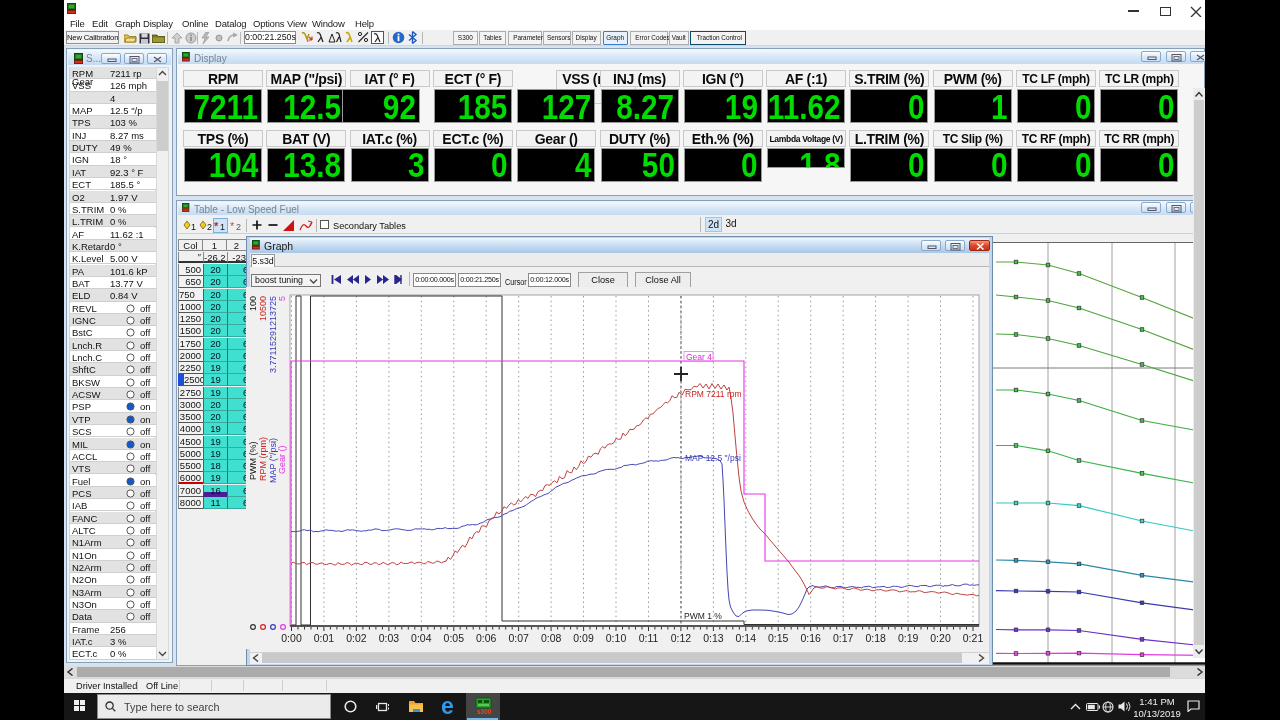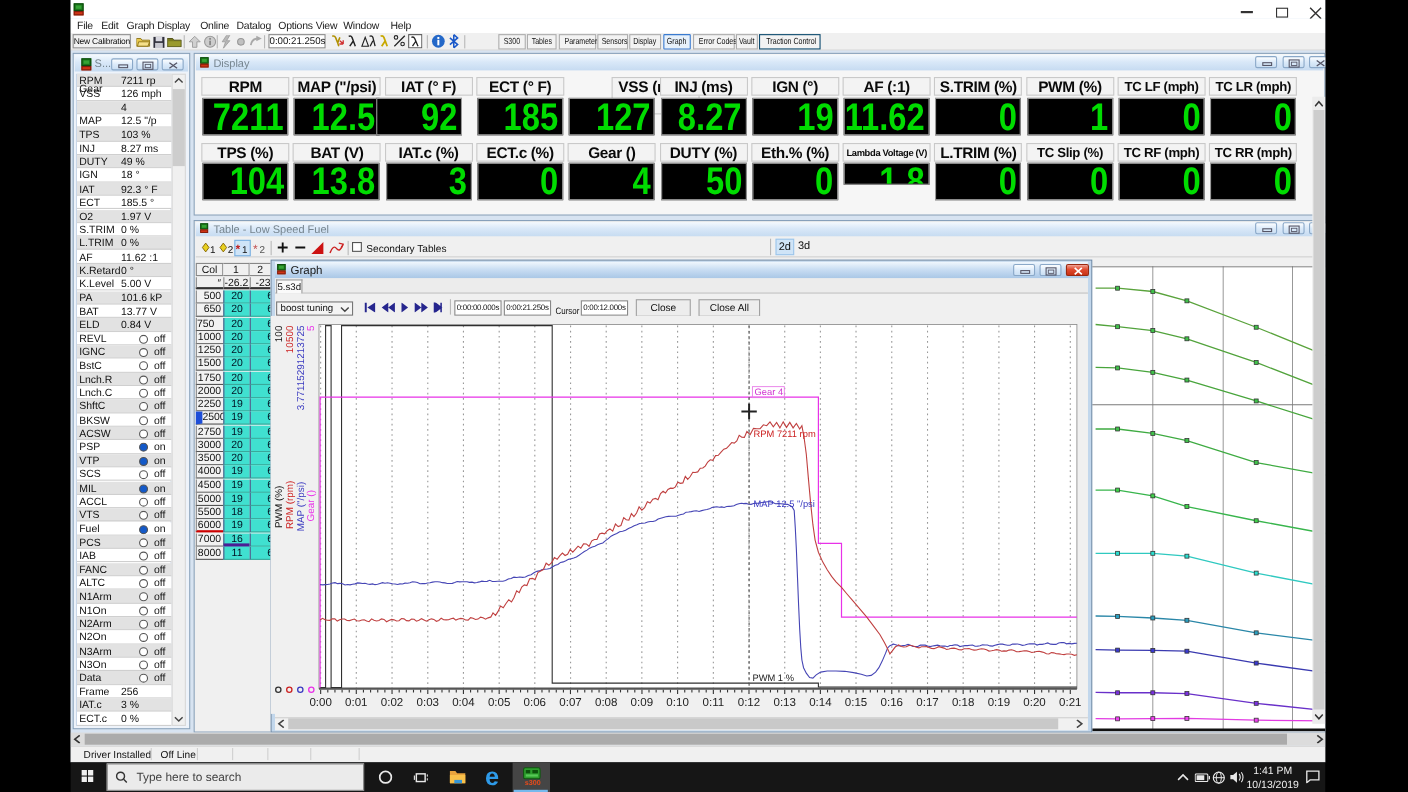--- a/index.html
+++ b/index.html
@@ -649,21 +649,21 @@
 <div class="abs" style="left:203px;top:460.0px;width:24px;height:12.2px;background:#40e0d0;border-left:1px solid #558;border-bottom:1px solid #3aa89a;font-size:9.5px;text-align:center;line-height:12.2px;color:#012;">18</div>
 <div class="abs" style="left:227px;top:460.0px;width:19px;height:12.2px;background:#40e0d0;border-left:1px solid #558;border-bottom:1px solid #3aa89a;font-size:9.5px;line-height:12.2px;color:#012;overflow:hidden;">
       <span style="position:absolute;left:15px;">6</span>
     </div>
 <div class="abs" style="left:178px;top:472.2px;width:25px;height:12.2px;background:#f2f2f2;border-left:1px solid #888;border-bottom:2px solid #cc0000;font-size:9.5px;text-align:right;padding-right:2px;line-height:12.2px;color:#111;">6000</div>
 <div class="abs" style="left:203px;top:472.2px;width:24px;height:12.2px;background:#40e0d0;border-left:1px solid #558;border-bottom:1px solid #3aa89a;font-size:9.5px;text-align:center;line-height:12.2px;color:#012;">19</div>
 <div class="abs" style="left:227px;top:472.2px;width:19px;height:12.2px;background:#40e0d0;border-left:1px solid #558;border-bottom:1px solid #3aa89a;font-size:9.5px;line-height:12.2px;color:#012;overflow:hidden;">
       <span style="position:absolute;left:15px;">6</span>
     </div>
 <div class="abs" style="left:178px;top:484.5px;width:25px;height:12.2px;background:#f2f2f2;border-left:1px solid #888;border-bottom:1px solid #555;font-size:9.5px;text-align:right;padding-right:2px;line-height:12.2px;color:#111;">7000</div>
-<div class="abs" style="left:203px;top:484.5px;width:24px;height:12.2px;background:#40e0d0;border-left:1px solid #558;border-bottom:3px solid #4c1d95;font-size:9.5px;text-align:center;line-height:12.2px;color:#012;">16</div>
+<div class="abs" style="left:203px;top:484.5px;width:24px;height:12.2px;background:#40e0d0;border-left:1px solid #558;border-bottom:5px solid #4c1d95;font-size:9.5px;text-align:center;line-height:12.2px;color:#012;">16</div>
 <div class="abs" style="left:227px;top:484.5px;width:19px;height:12.2px;background:#40e0d0;border-left:1px solid #558;border-bottom:1px solid #3aa89a;font-size:9.5px;line-height:12.2px;color:#012;overflow:hidden;">
       <span style="position:absolute;left:15px;">6</span>
     </div>
 <div class="abs" style="left:178px;top:496.8px;width:25px;height:12.2px;background:#f2f2f2;border-left:1px solid #888;border-bottom:1px solid #555;font-size:9.5px;text-align:right;padding-right:2px;line-height:12.2px;color:#111;">8000</div>
 <div class="abs" style="left:203px;top:496.8px;width:24px;height:12.2px;background:#40e0d0;border-left:1px solid #558;border-bottom:1px solid #3aa89a;font-size:9.5px;text-align:center;line-height:12.2px;color:#012;">11</div>
 <div class="abs" style="left:227px;top:496.8px;width:19px;height:12.2px;background:#40e0d0;border-left:1px solid #558;border-bottom:1px solid #3aa89a;font-size:9.5px;line-height:12.2px;color:#012;overflow:hidden;">
       <span style="position:absolute;left:15px;">6</span>
     </div>
 <svg class="abs" style="left:992px;top:242px" width="213" height="423" viewBox="992 242 213 423">
 <rect x="992" y="242" width="213" height="423" fill="#fff"></rect>

